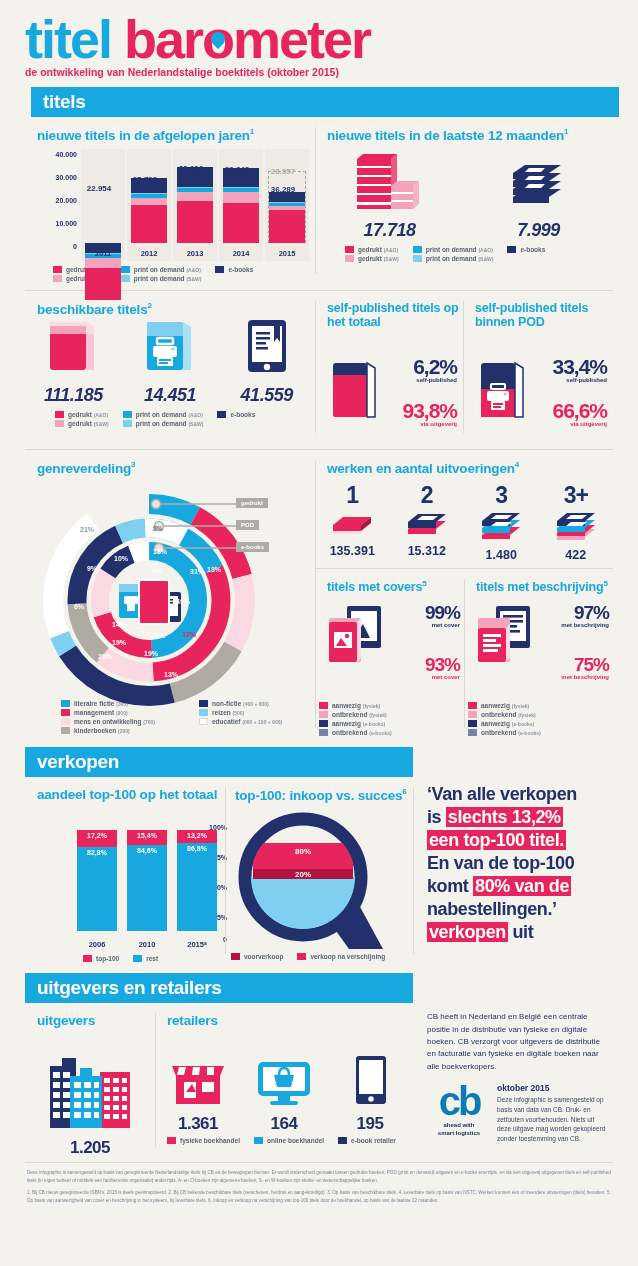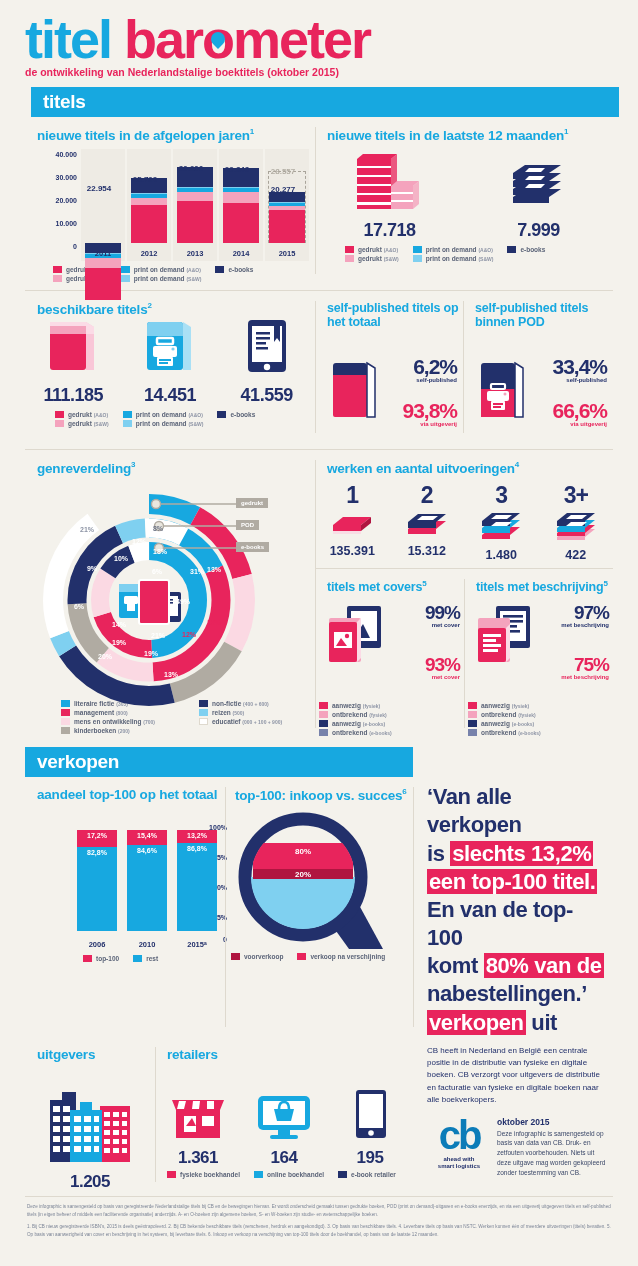--- a/index.html
+++ b/index.html
@@ -64,21 +64,21 @@
   
   .legend { display:flex; flex-wrap:wrap; margin: 5px 0 0 28px; }
   .lg-col { margin-right: 14px; }
   .lg-item { display:flex; align-items:center; margin-bottom:2px; }
   .sw { width:9px; height:7px; margin-right:4px; flex:none; }
   .lg-t { font-size:6.5px; font-weight:bold; color:#5b6478; white-space:nowrap; }
   .lg-t sub, .lg-t .cd { font-size:5px; color:#8d94a5; }
 
   
   .trio { display:flex; justify-content:space-around; align-items:flex-end; margin-top:6px; height:92px; }
-  .trio .cell { text-align:center; width:33%; }
+  .trio .cell { text-align:center; width:33%;font-style:italic; }
   .bignum { font-size:18px; font-weight:bold; margin-top:3px; letter-spacing:-0.5px; }
 
   
   .sp { display:flex; align-items:center; padding: 4px 6px 0 12px; height:108px; }
   .sp-pcts { margin-left:6px; text-align:right; flex:1; }
   .pct-dark { font-size:21px; font-weight:bold; color:#22306b; letter-spacing:-1px; }
   .pct-pink { font-size:21px; font-weight:bold; color:#e8245c; letter-spacing:-1px; margin-top:16px; }
   .pct-sub { font-size:6px; font-weight:bold; color:#22306b; margin-top:-2px; }
   .pct-sub.pink { color:#e8245c; }
 
@@ -106,21 +106,21 @@
   .v-top { background:#e8245c; position:relative; }
   .v-rest { background:#17a8e0; position:relative; }
   .v-lab { position:absolute; width:100%; text-align:center; color:#fff; font-size:7px; font-weight:bold; top:2px; }
   .v-x { position:absolute; bottom:4px; width:40px; text-align:center; font-size:7.5px; font-weight:bold; }
 
   
   .mag { position:relative; width:160px; height:150px; margin: 2px 0 0 6px; }
 
   
   .quote {
-    font-size:22px; font-weight:bold; line-height:1.28; color:#22306b;
+    font-size:18px; font-weight:bold; line-height:1.28; color:#22306b;
     padding: 6px 8px 0 14px; letter-spacing:-0.4px;
   }
   .quote mark { background:#e8245c; color:#fff; padding:0 2px; }
   .ur-num { font-size:17px; font-weight:bold; letter-spacing:-0.5px; }
   .ret-trio { display:flex; justify-content:space-around; align-items:flex-end; }
   .ret-trio .cell { width:33%; text-align:center; }
 
   .cbtext { font-size:8px; line-height:1.55; color:#22306b; padding: 8px 6px 0 14px; }
   .cbbox { display:flex; padding: 10px 6px 0 14px; }
   .cb-logo { width:64px; flex:none; text-align:center; }
@@ -207,21 +207,21 @@
           <div class="bc-col" style="left:184px;"></div>
           <div class="bc-ghost" style="left:187px; bottom:18px; height:72px;"></div>
           <div class="bc-ghost-lab" style="left:172px; top:18px;">28.557</div>
           <div class="bc-stack" style="left:188px;">
             <div class="bc-seg" style="height:10px;background:#22306b;"></div>
             <div class="bc-seg" style="height:1px;background:#7fd0f0;"></div>
             <div class="bc-seg" style="height:3px;background:#17a8e0;"></div>
             <div class="bc-seg" style="height:4px;background:#f4a3bd;"></div>
             <div class="bc-seg" style="height:33px;background:#e8245c;"></div>
           </div>
-          <div class="bc-total" style="left:172px; top:36px;">20.277</div>
+          <div class="bc-total" style="left:172px; top:36px;">36.289</div>
           <div class="bc-xlab" style="left:184px; width:44px;">2015</div>
         </div>
       </div>
       <div class="legend">
         <div class="lg-col">
           <div class="lg-item">
               <span class="sw" style="background:#e8245c"></span>
               <span class="lg-t"><span>gedrukt</span> <span class="cd">(A&amp;O)</span></span>
             </div>
           <div class="lg-item">
@@ -848,20 +848,21 @@
         <div><span>is </span><mark>slechts 13,2%</mark></div>
         <div><mark>een top-100 titel.</mark></div>
         <div>En van de top-100</div>
         <div><span>komt </span><mark>80% van de</mark></div>
         <div>nabestellingen.’</div>
         <div><mark>verkopen</mark><span> uit</span></div>
       </div>
     </div>
   </div>
 
+  <div class="secbar narrow">uitgevers en retailers</div>
 
   <div class="row">
     <div class="panel" style="width:130px;">
       <h3 class="ph">uitgevers</h3>
       <div style="text-align:center; padding-top:14px;">
         <svg width="100" height="86" viewBox="0 0 100 86">
           <rect x="10" y="18" width="26" height="62" fill="#22306b"></rect>
           <rect x="22" y="10" width="14" height="10" fill="#22306b"></rect>
           <rect x="60" y="24" width="30" height="56" fill="#e8245c"></rect>
           <rect x="30" y="28" width="32" height="52" fill="#17a8e0"></rect>

